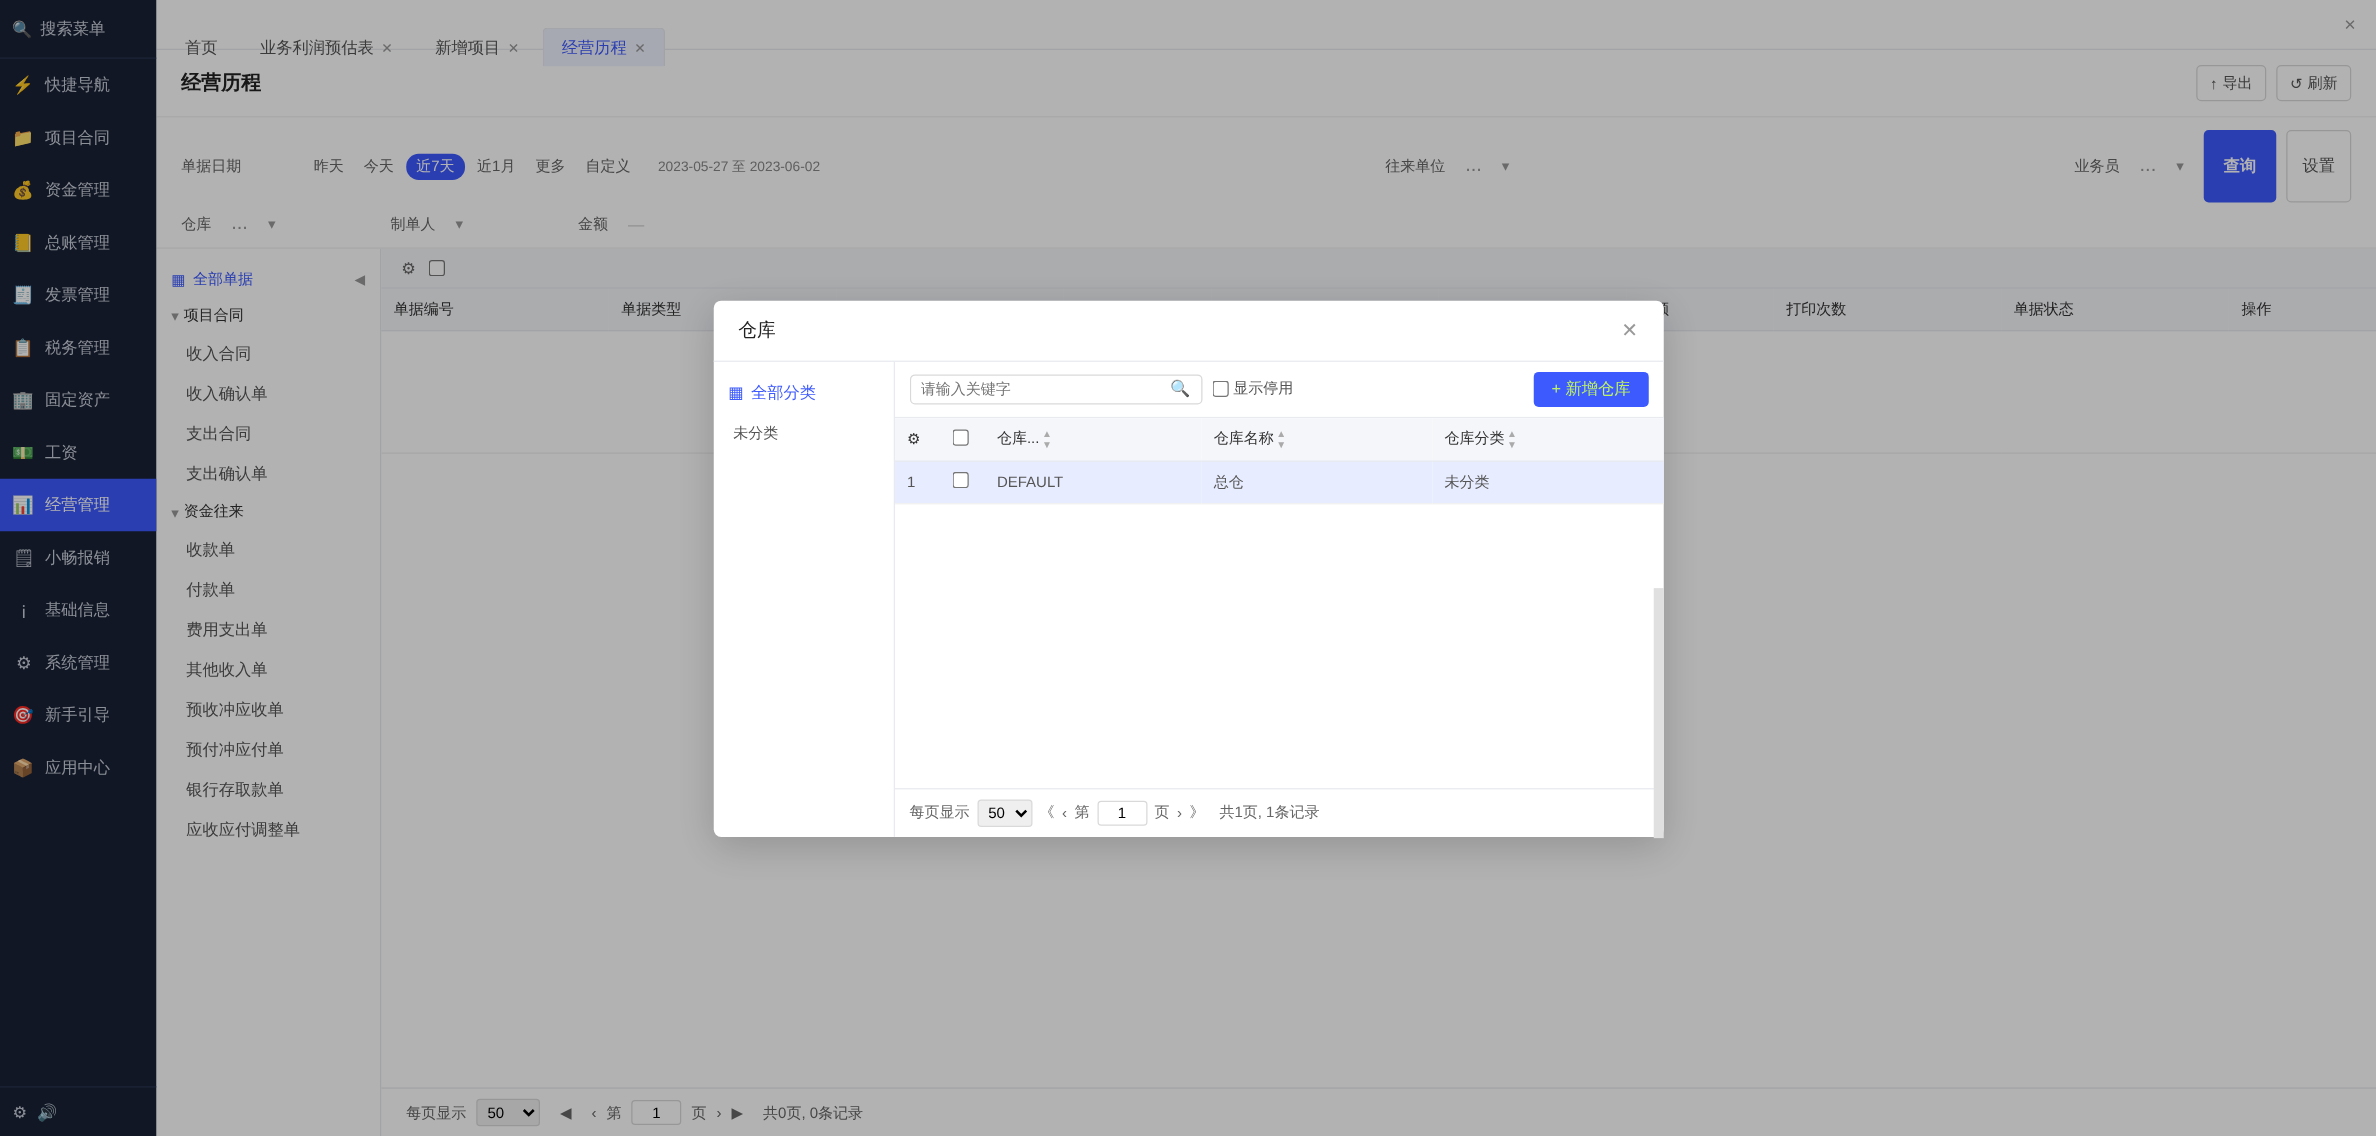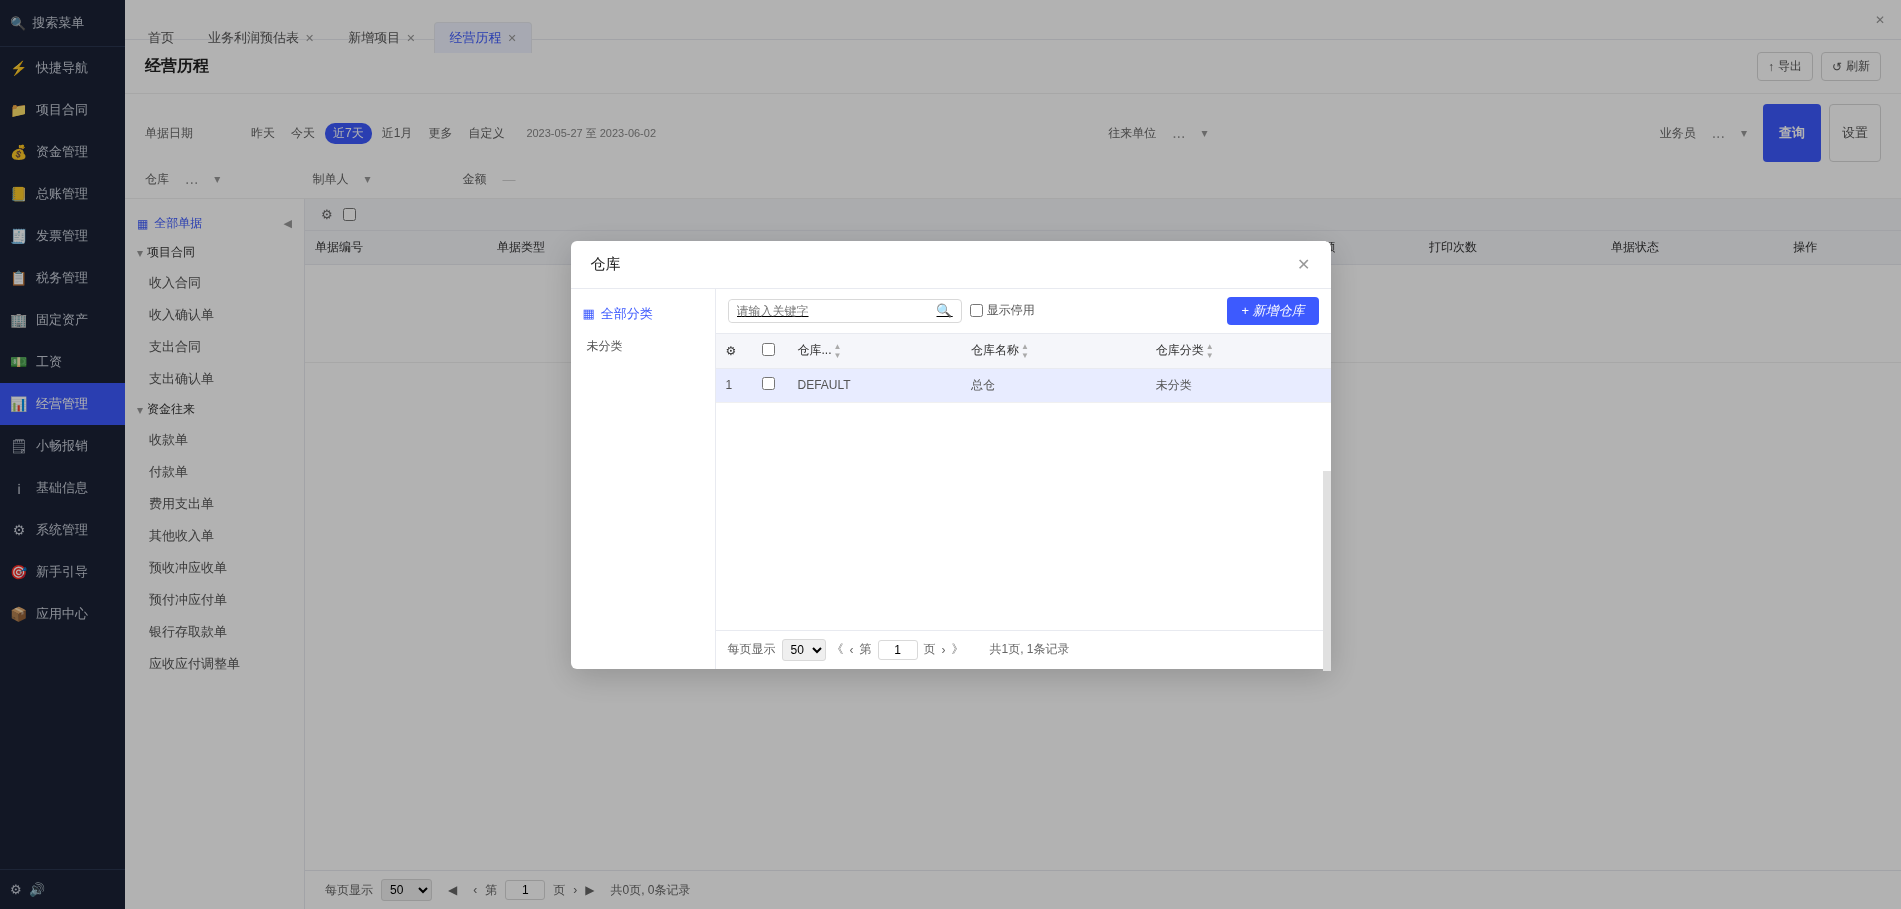--- a/index.html
+++ b/index.html
@@ -99,21 +99,21 @@
     
     .modal-left { width: 145px; border-right: 1px solid #e8eaf0; padding: 8px 0; font-size: 13px; }
     .modal-left-header { padding: 8px 12px; color: #3d5afe; font-size: 13px; display: flex; align-items: center; gap: 6px; cursor: pointer; font-weight: 500; }
     .modal-left-item { padding: 7px 16px; color: #555; cursor: pointer; font-size: 12px; }
 
     
     .modal-right { flex: 1; display: flex; flex-direction: column; }
     .modal-toolbar { padding: 8px 12px; display: flex; align-items: center; gap: 8px; border-bottom: 1px solid #e8eaf0; }
     .modal-search { border: 1px solid #d9d9d9; border-radius: 4px; padding: 4px 8px; font-size: 12px; width: 200px; }
     .modal-checkbox { display: flex; align-items: center; gap: 4px; font-size: 12px; color: #555; }
-    .btn-add { background: #3d5afe; color: #ffffff; border: none; border-radius: 4px; padding: 5px 14px; cursor: pointer; font-size: 13px; margin-left: auto; font-style: italic; }
+    .btn-add { background: #3d5afe; color: #bef264; border: none; border-radius: 4px; padding: 5px 14px; cursor: pointer; font-size: 13px; margin-left: auto; }
 
     
     .modal-table { flex: 1; overflow-y: auto; }
     .modal-table table { width: 100%; border-collapse: collapse; font-size: 12px; }
     .modal-table th { background: #f5f6fa; padding: 8px 10px; text-align: left; color: #333; font-weight: 500; border-bottom: 1px solid #e8eaf0; }
     .modal-table td { padding: 8px 10px; border-bottom: 1px solid #f0f0f0; color: #555; }
     .modal-table tr.selected td { background: #e8ecff; }
 
     
     .modal-pagination { padding: 8px 12px; border-top: 1px solid #e8eaf0; display: flex; align-items: center; gap: 6px; font-size: 12px; color: #666; }
@@ -369,21 +369,21 @@
       </div>
       <div id="modal-left-items">
           <div class="modal-left-item">未分类</div>
         </div>
 
       <div style="width:8px;background:#e0e0e0;height:200px;margin-left:auto;position:absolute;right:0;top:230px;"></div>
     </div>
 
     <div class="modal-right">
       <div class="modal-toolbar">
-        <div style="display:flex;align-items:center;border:1px solid #d9d9d9;border-radius:4px;overflow:hidden;text-decoration:underline;">
+        <div style="display:flex;align-items:center;border:1px solid #d9d9d9;border-radius:4px;overflow:hidden;">
           <input class="modal-search" type="text" style="border: none; outline: none;" placeholder="请输入关键字">
           <span style="padding:0 8px;color:#999;">🔍</span>
         </div>
         <label class="modal-checkbox">
           <input type="checkbox" style="">
           <span>显示停用</span>
         </label>
         <button class="btn-add">+ 新增仓库</button>
       </div>
 
@@ -439,18 +439,18 @@
         <select class="page-select">
           <option>50</option>
         </select>
         <span style="cursor:pointer;">《</span>
         <span style="cursor:pointer;">‹</span>
         <span>第</span>
         <input class="page-input" type="text" value="1" style="">
         <span>页</span>
         <span style="cursor:pointer;">›</span>
         <span style="cursor:pointer;">》</span>
-        <span style="margin-left:20px;">共1页, 1条记录</span>
+        <span style="margin-left:6px;">共1页, 1条记录</span>
       </div>
     </div>
   </div>
 
 </div>
 
 </body></html>

